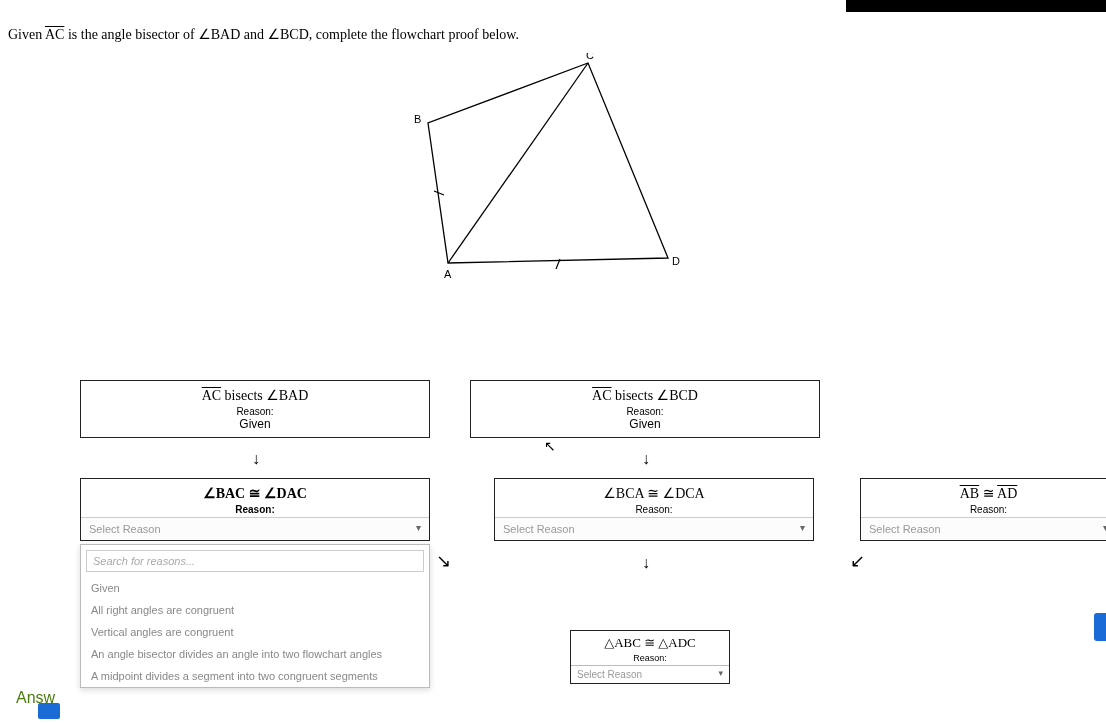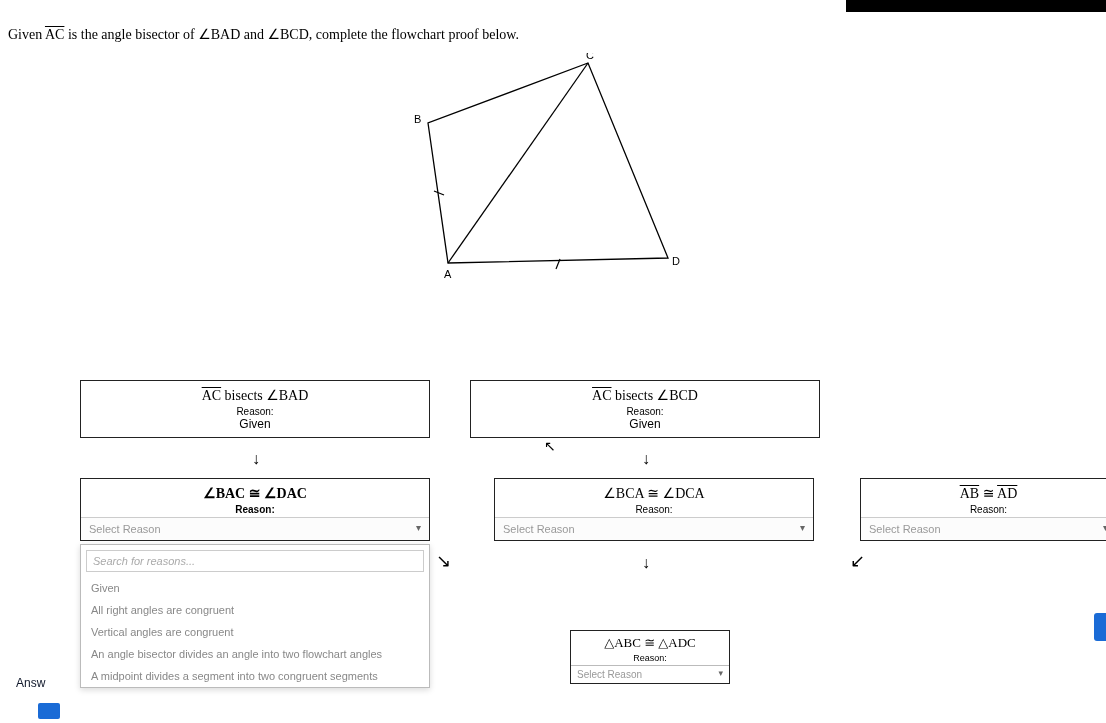--- a/index.html
+++ b/index.html
@@ -109,22 +109,23 @@
   font-style: italic;
 }
 .dropdown .opt {
   padding: 5px 10px;
   color: #888;
 }
 .answ-label {
   position: absolute;
   left: 16px;
   font-family: Arial, sans-serif;
-  font-size: 12px;
-  color: #0f172a;
+  font-size: 16px;
+  color: #4d7c0f;
+  margin-top: 13px;
 }
 .conc-box {
   position: absolute;
   border: 1px solid #222;
   background: #fff;
   text-align: center;
 }
 .conc-sel {
   border-top: 1px solid #bbb;
   font-family: Arial, sans-serif;

